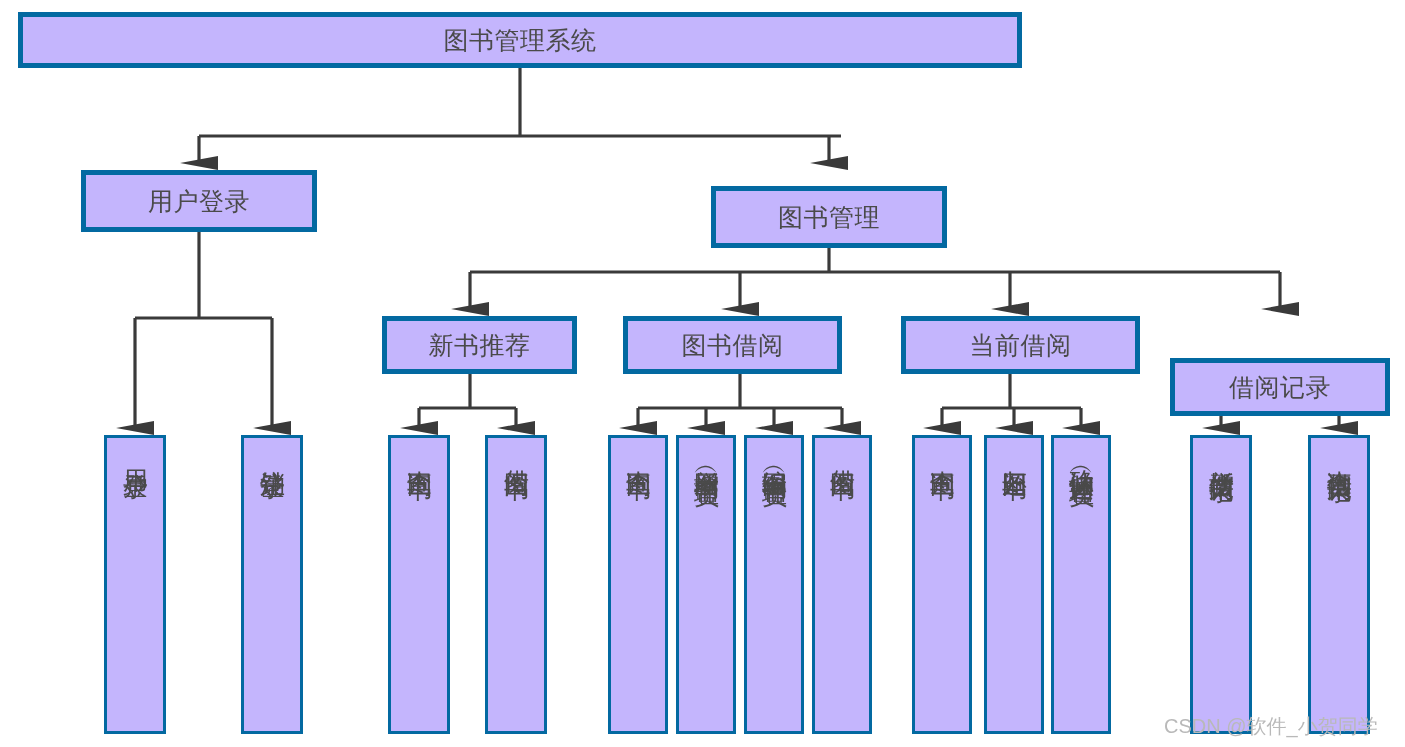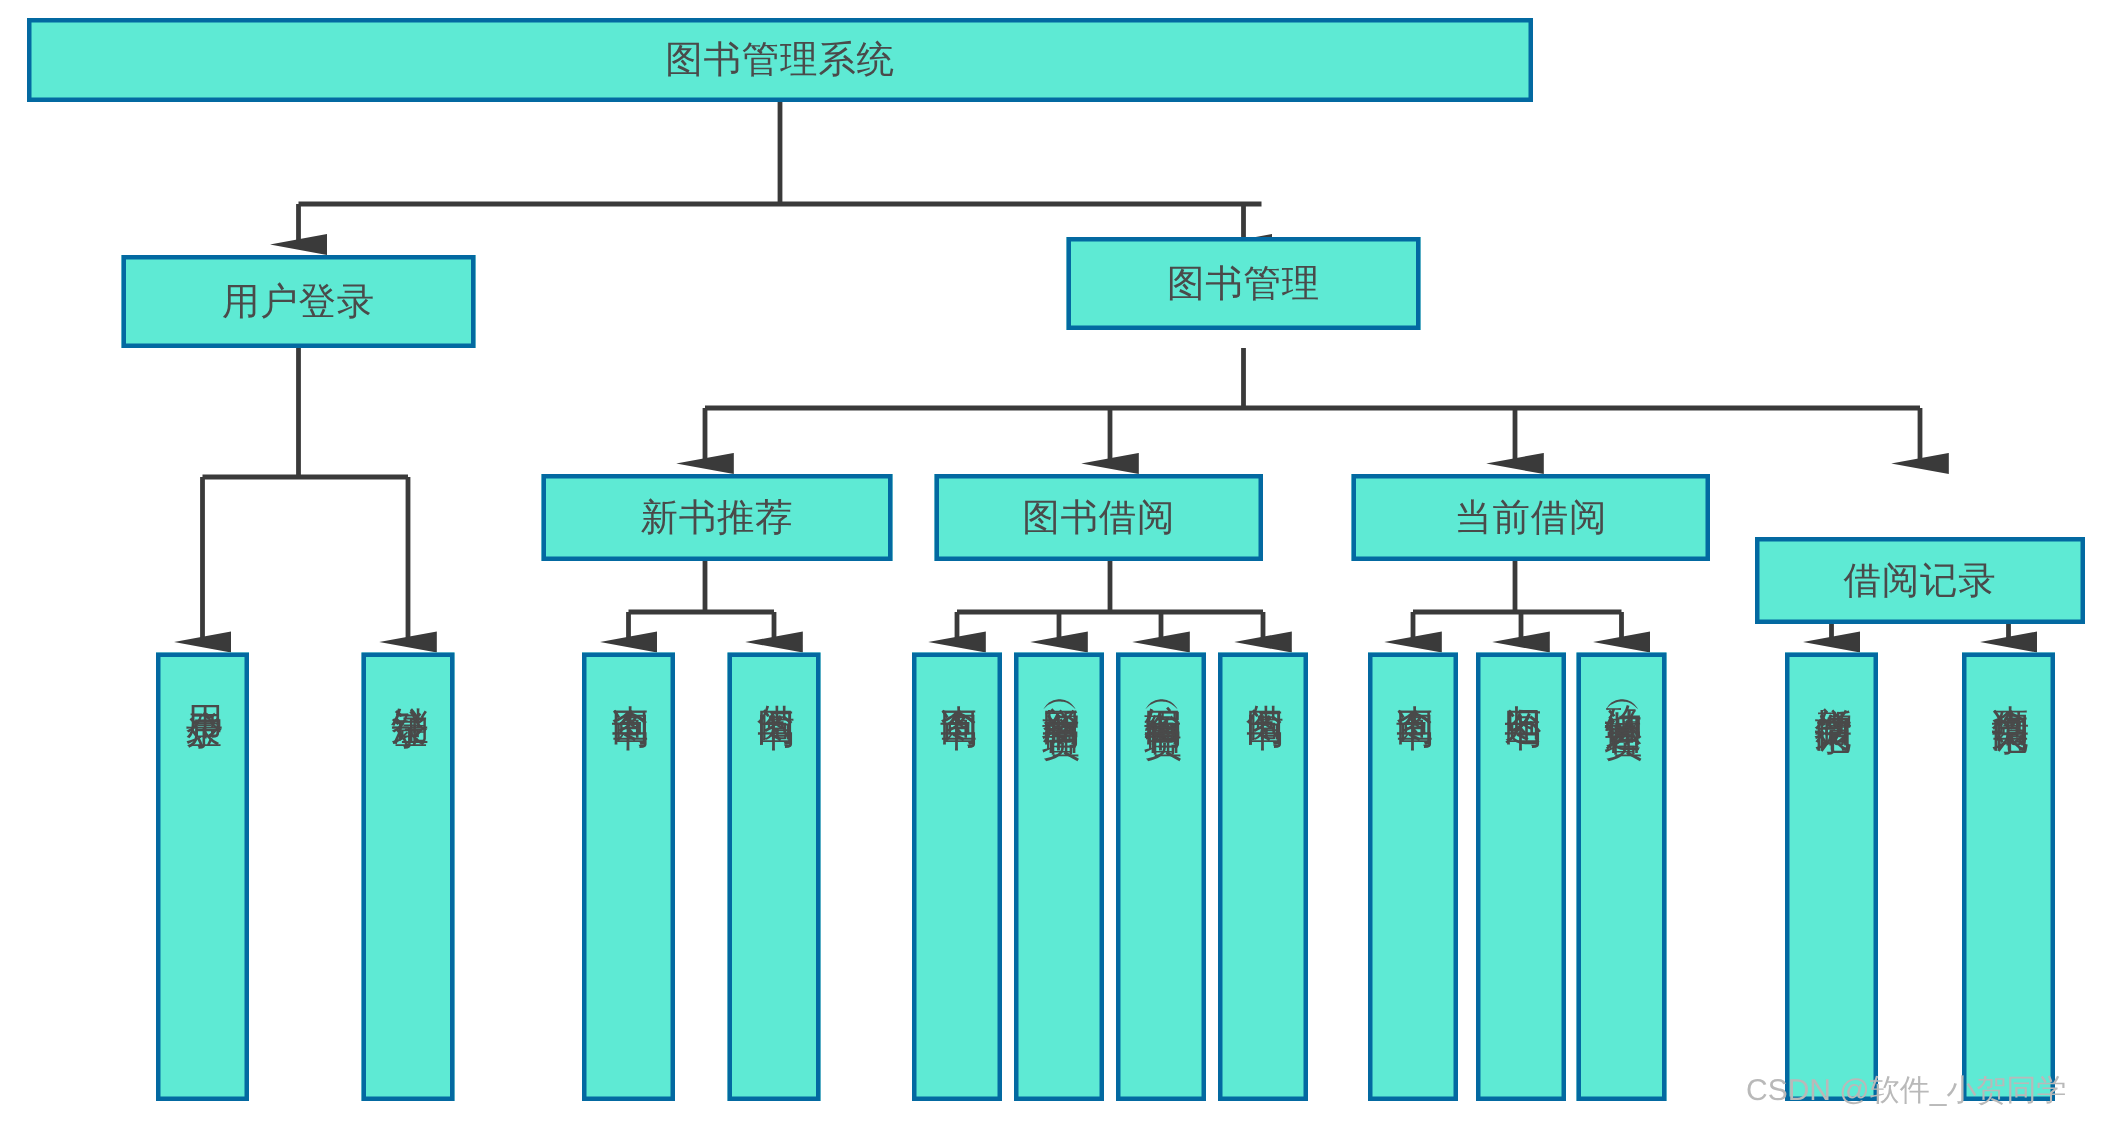--- a/index.html
+++ b/index.html
@@ -20,22 +20,22 @@
   #edges {
     position: absolute;
     left: 0;
     top: 0;
     width: 1405px;
     height: 747px;
   }
   .node {
     position: absolute;
     box-sizing: border-box;
-    border: 3px solid #0369a1;
-    background: #5eead4;
+    border: 5px solid #0369a1;
+    background: #c4b5fd;
     display: flex;
     align-items: center;
     justify-content: center;
     color: #4a4a4a;
     z-index: 2;
   }
   .node-label {
     display: block;
     text-align: center;
     line-height: 1.15;
@@ -129,25 +129,25 @@
   </svg>
 
   <div class="node root horizontal" style="left:18px; top:12px; width:1004px; height:56px;">
     <span class="node-label">图书管理系统</span>
   </div>
 
   <div class="node horizontal" style="left:81px; top:170px; width:236px; height:62px;">
     <span class="node-label">用户登录</span>
   </div>
 
-  <div class="node horizontal" style="left:711px; top:158px; width:236px; height:62px;">
+  <div class="node horizontal" style="left:711px; top:186px; width:236px; height:62px;">
     <span class="node-label">图书管理</span>
   </div>
 
-  <div class="node horizontal" style="left:361px; top:316px; width:234px; height:58px;">
+  <div class="node horizontal" style="left:382px; top:316px; width:195px; height:58px;">
     <span class="node-label">新书推荐</span>
   </div>
 
   <div class="node horizontal" style="left:623px; top:316px; width:219px; height:58px;">
     <span class="node-label">图书借阅</span>
   </div>
 
   <div class="node horizontal" style="left:901px; top:316px; width:239px; height:58px;">
     <span class="node-label">当前借阅</span>
   </div>

